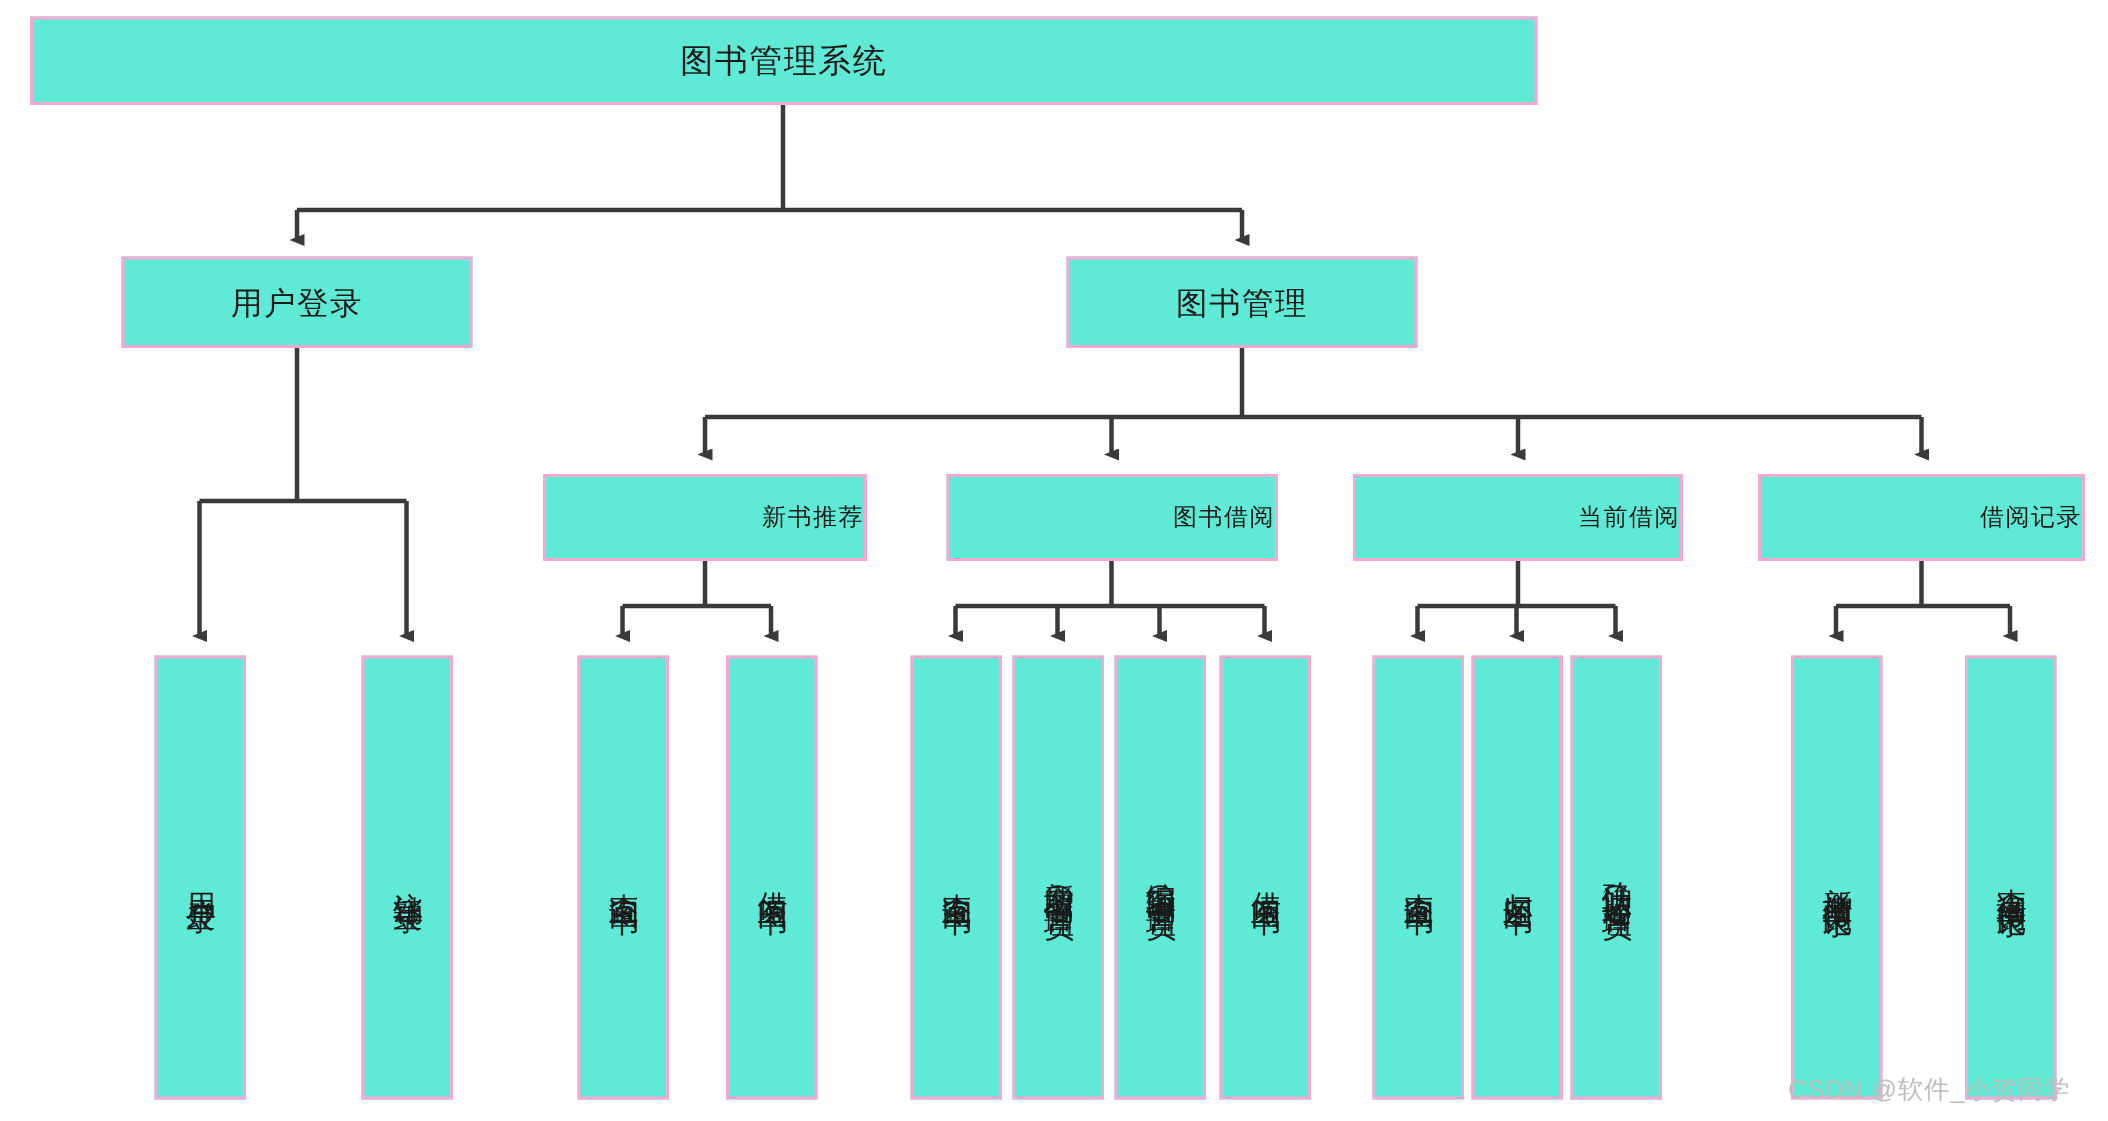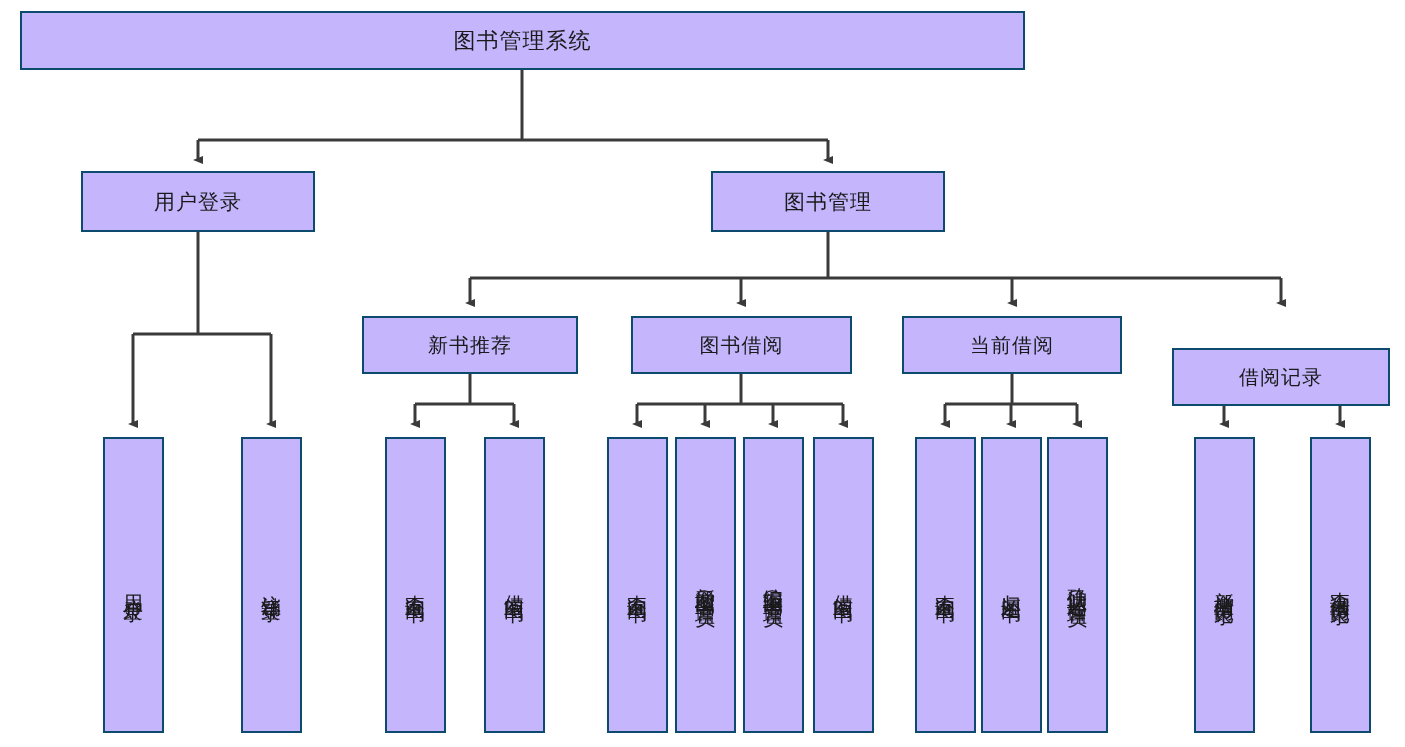--- a/index.html
+++ b/index.html
@@ -13,35 +13,36 @@
   #canvas {
     position: relative;
     width: 1405px;
     height: 747px;
     background: #ffffff;
     overflow: hidden;
   }
   .node {
     position: absolute;
     box-sizing: border-box;
-    border: 2px solid #0c4a6e;
-    background: #c4b5fd;
+    border: 2px solid #f9a8d4;
+    background: #5eead4;
     display: flex;
     align-items: center;
     justify-content: center;
     color: #1a1a1a;
   }
   .node.level-0 {
     font-size: 22px;
   }
   .node.level-1 {
     font-size: 21px;
   }
   .node.level-2 {
-    font-size: 20px;
+    font-size: 16px;
+    justify-content: flex-end;
   }
   .node.leaf {
     font-size: 20px;
     align-items: center;
     justify-content: center;
     padding: 6px 0;
   }
   .vlabel {
     writing-mode: vertical-rl;
     text-orientation: upright;
@@ -138,21 +139,21 @@
 
   <div class="node level-2" style="left:362px; top:316px; width:216px; height:58px;">
     <span class="hlabel">新书推荐</span>
   </div>
   <div class="node level-2" style="left:902px; top:316px; width:220px; height:58px;">
     <span class="hlabel">当前借阅</span>
   </div>
   <div class="node level-2" style="left:631px; top:316px; width:221px; height:58px;">
     <span class="hlabel">图书借阅</span>
   </div>
-  <div class="node level-2" style="left:1172px; top:316px; width:218px; height:58px;margin-top:32px;">
+  <div class="node level-2" style="left:1172px; top:316px; width:218px; height:58px;">
     <span class="hlabel">借阅记录</span>
   </div>
 
   <div class="node leaf" style="left:103px; top:437px; width:61px; height:296px;">
     <span class="vlabel">用户登录</span>
   </div>
   <div class="node leaf" style="left:241px; top:437px; width:61px; height:296px;">
     <span class="vlabel">注销登录</span>
   </div>
 
@@ -186,14 +187,15 @@
     <span class="vlabel">确认归还（管理员）</span>
   </div>
 
   <div class="node leaf" style="left:1194px; top:437px; width:61px; height:296px;">
     <span class="vlabel">新增借阅记录</span>
   </div>
   <div class="node leaf" style="left:1310px; top:437px; width:61px; height:296px;">
     <span class="vlabel">查询借阅记录</span>
   </div>
 
+  <div class="watermark" style="left:1192px; top:715px;">CSDN @软件_小贺同学</div>
 
 </div>
 
 </body></html>

